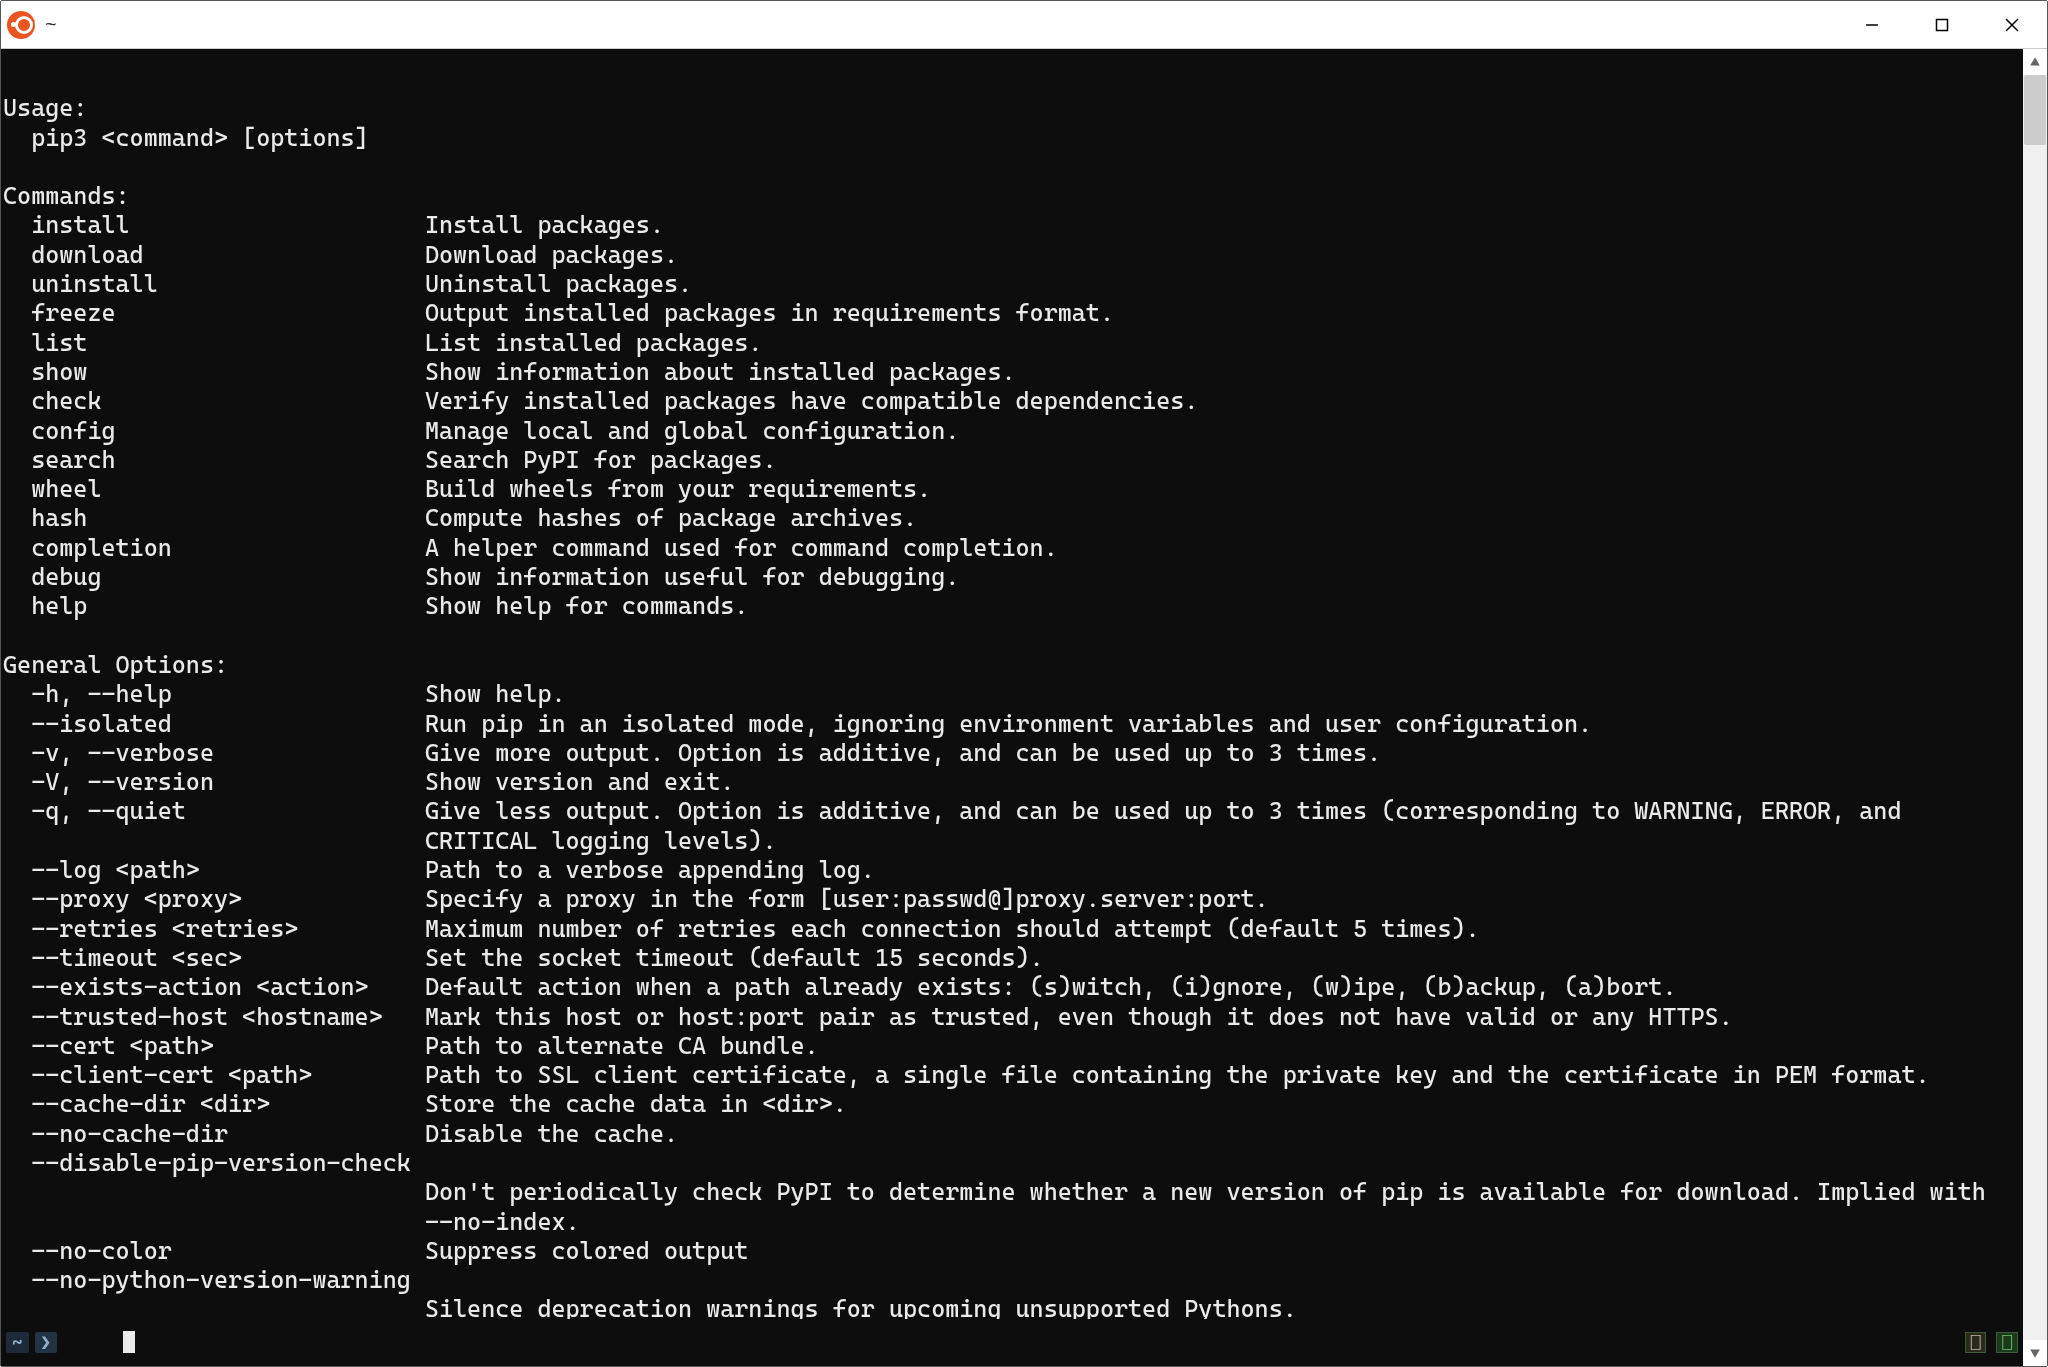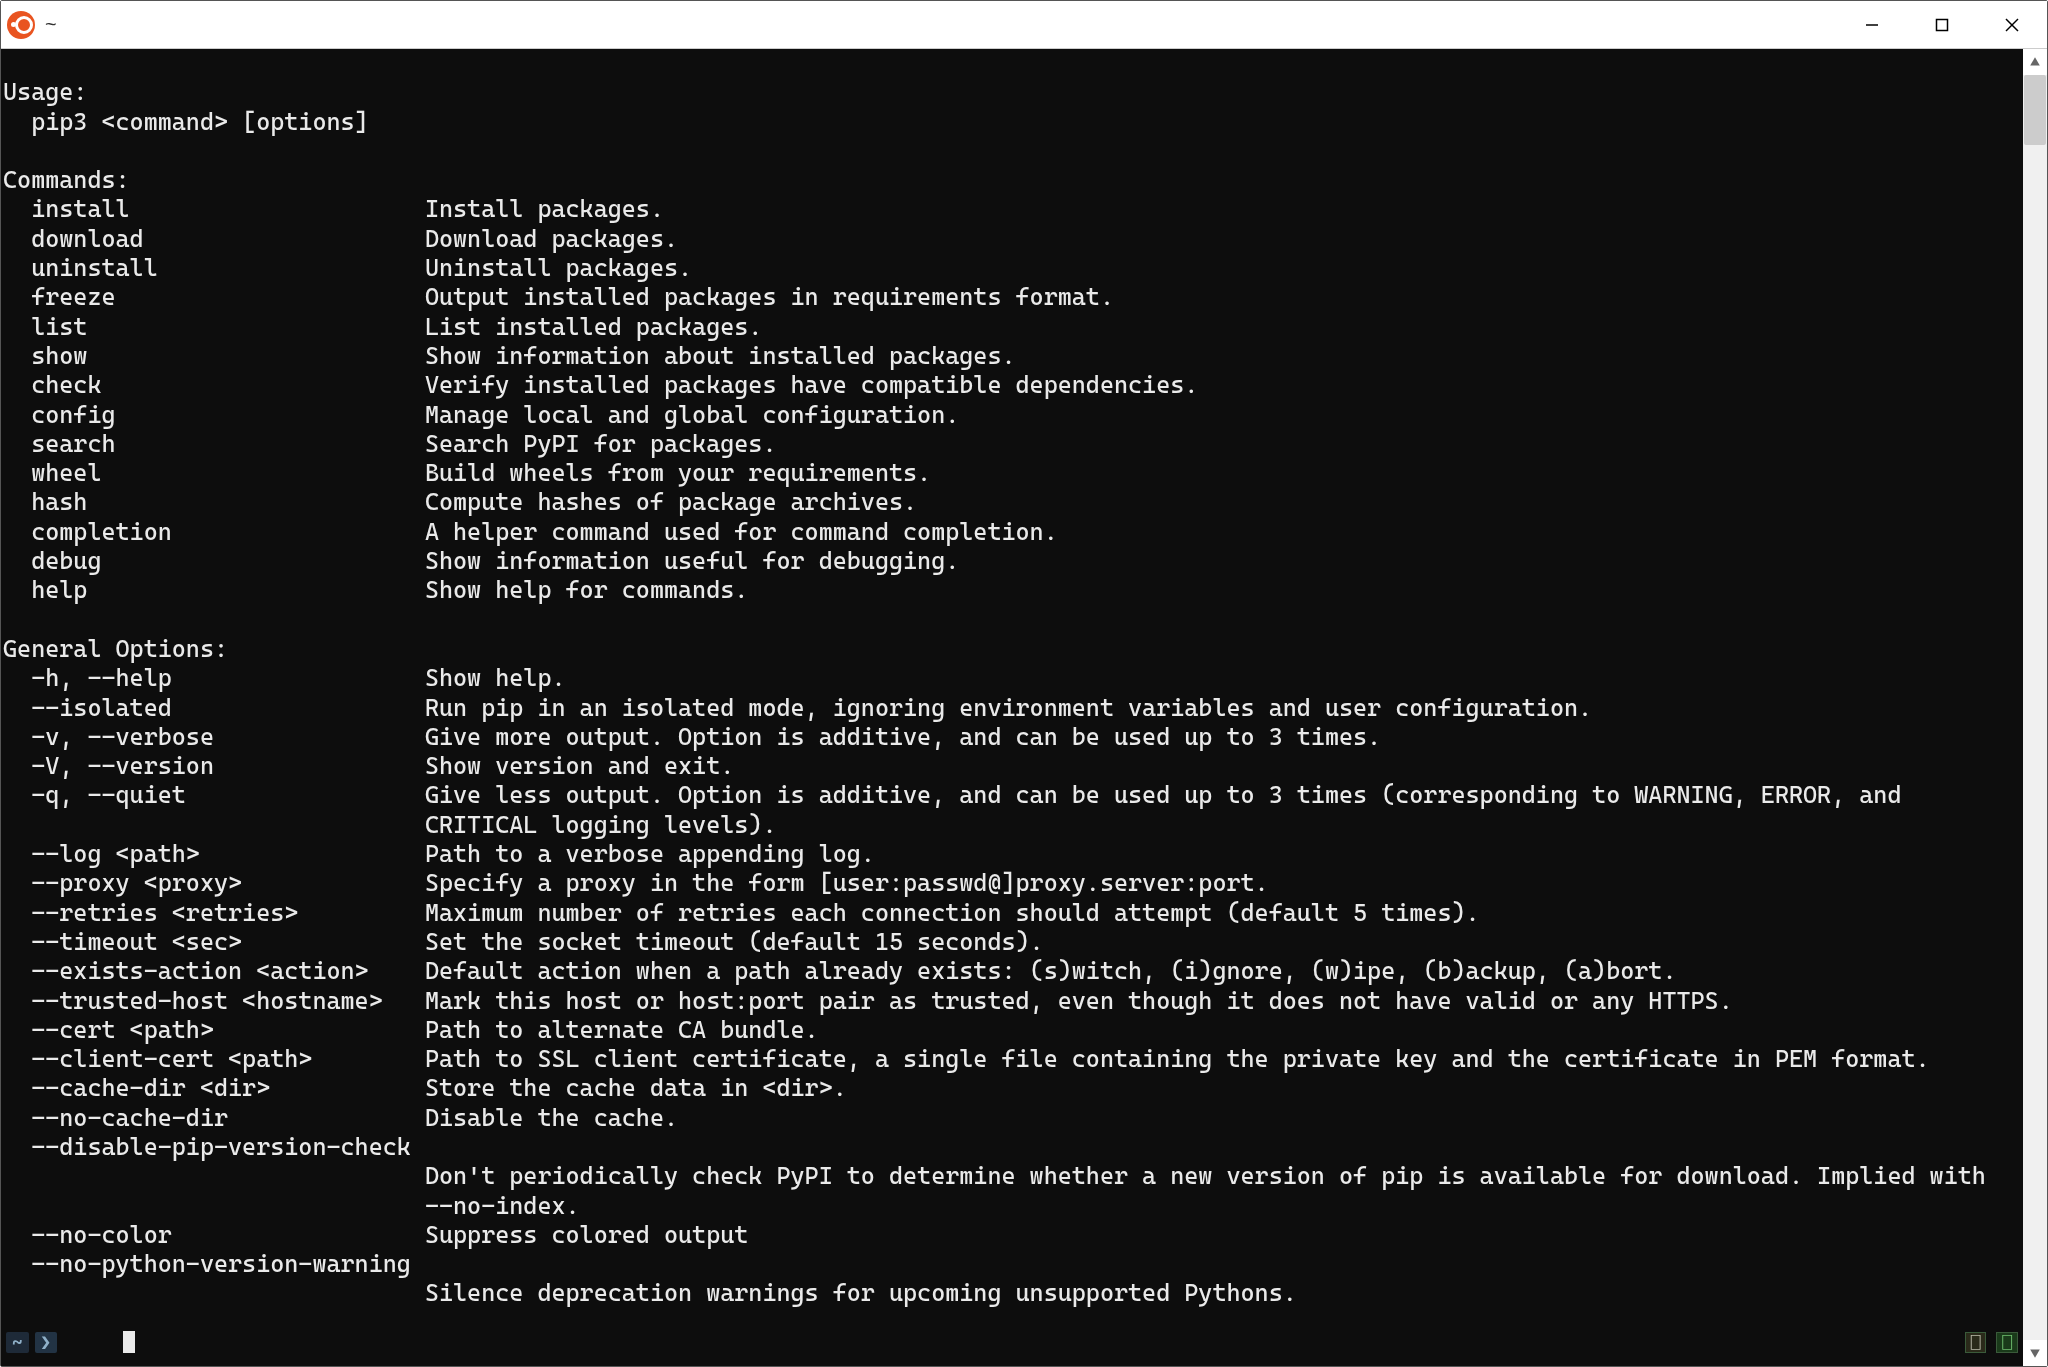--- a/index.html
+++ b/index.html
@@ -84,21 +84,21 @@
     position: relative;
     display: flex;
   }
   .terminal-content {
     flex: 1;
     color: #eaeaea;
     font-family: "Cascadia Mono", "Consolas", "DejaVu Sans Mono", monospace;
     font-size: 24px;
     line-height: 29.3px;
     white-space: pre;
-    padding: 0 2px;
+    padding: 16px 2px;
     overflow: hidden;
   }
   .scrollbar {
     width: 24px;
     background: #fff;
     position: relative;
   }
   .sb-arrow {
     width: 24px; height: 26px;
     display: flex;

